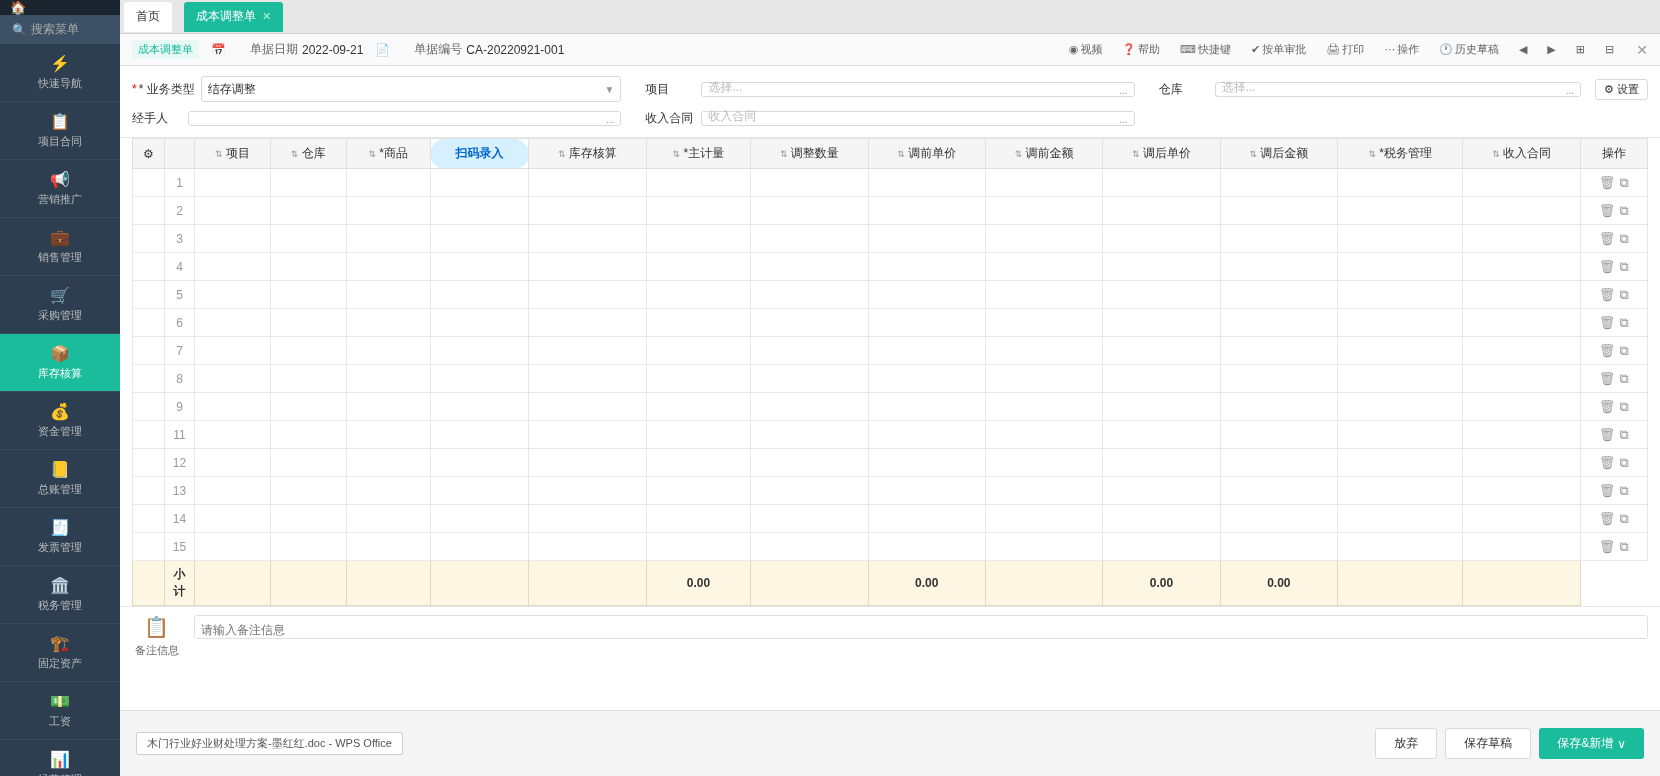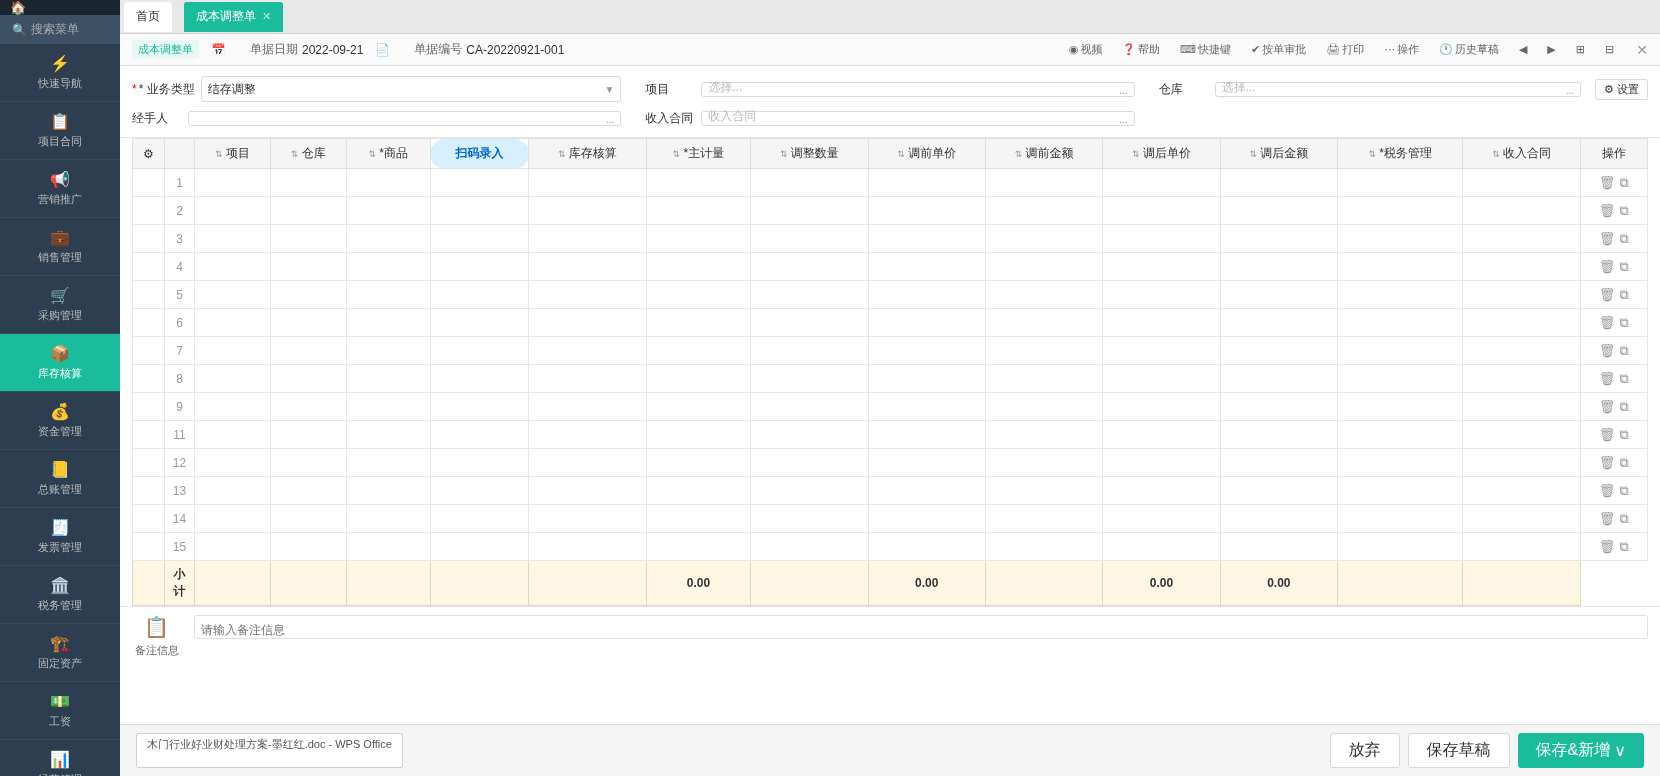--- a/index.html
+++ b/index.html
@@ -278,21 +278,22 @@
       color: #bbb;
       resize: none;
       font-family: 'Microsoft YaHei', Arial, sans-serif;
     }
 
     
     .footer {
       background: #f5f5f5;
       border-top: 1px solid #e0e0e0;
       display: flex;
-      padding: 8px 16px;
+      align-items: center;
+      padding: 17px 16px;
       justify-content: space-between;
     }
     .footer-taskbar {
       display: flex;
       gap: 8px;
     }
     .taskbar-item {
       background: white;
       border: 1px solid #d0d0d0;
       padding: 3px 10px;
@@ -301,21 +302,21 @@
       color: #555;
       cursor: pointer;
     }
     .footer-actions {
       display: flex;
       gap: 8px;
     }
     .btn {
       padding: 6px 18px;
       border-radius: 3px;
-      font-size: 16px;
+      font-size: 12px;
       cursor: pointer;
       border: 1px solid #d9d9d9;
     }
     .btn-default {
       background: white;
       color: #333;
     }
     .btn-secondary {
       background: white;
       color: #333;

